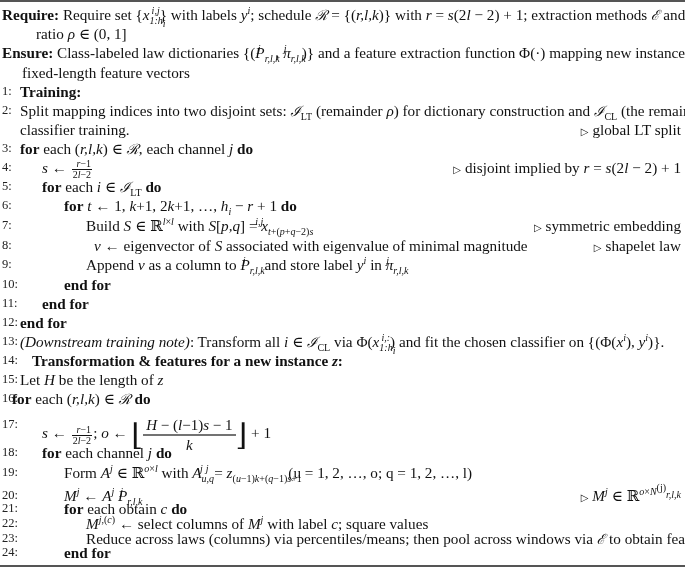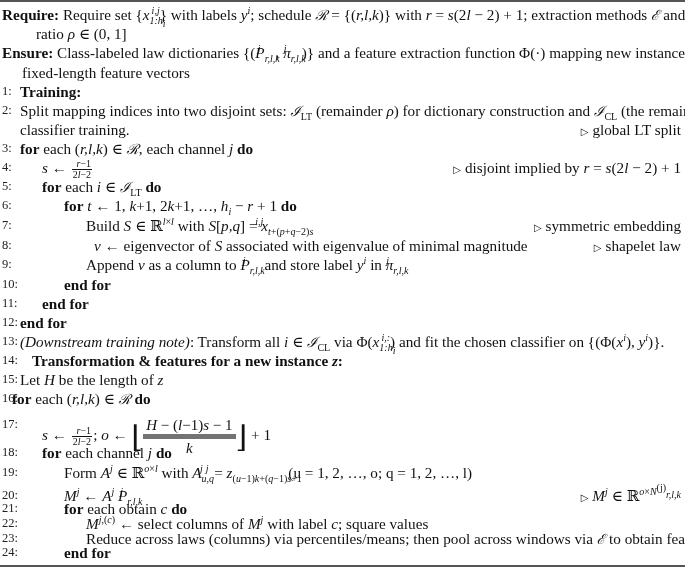--- a/index.html
+++ b/index.html
@@ -13,21 +13,21 @@
   .cm { position: absolute; right: 4px; }
   b { font-weight: bold; }
   i { font-style: italic; }
   .mi { font-style: italic; }
   sub, sup { font-size: 10px; line-height: 0; }
   .script { font-family: "DejaVu Serif", serif; font-style: italic; font-size: 14px; }
   .frac { display: inline-block; vertical-align: middle; text-align: right; font-size: 10px; line-height: 10px; margin: 0 1px; }
   .frac .n { display: block; border-bottom: 1px solid #111; padding: 0 1px; }
   .frac .d { display: block; padding: 0 1px; }
   .bigfrac { display: inline-block; vertical-align: middle; text-align: center; font-size: 15px; line-height: 18px; }
-  .bigfrac .n { display: block; border-bottom: 5px solid #737373; padding: 0 3px; }
+  .bigfrac .n { display: block; border-bottom: 2px solid #737373; padding: 0 3px; }
   .bigfrac .d { display: block; }
   .floor { font-size: 30px; line-height: 20px; vertical-align: middle; font-weight: 100; }
   .tri { font-size: 10px; margin-right: 4px; }
 </style>
 </head>
 <body>
 
 <div class="algo">
   <div class="rule-top"></div>
 

